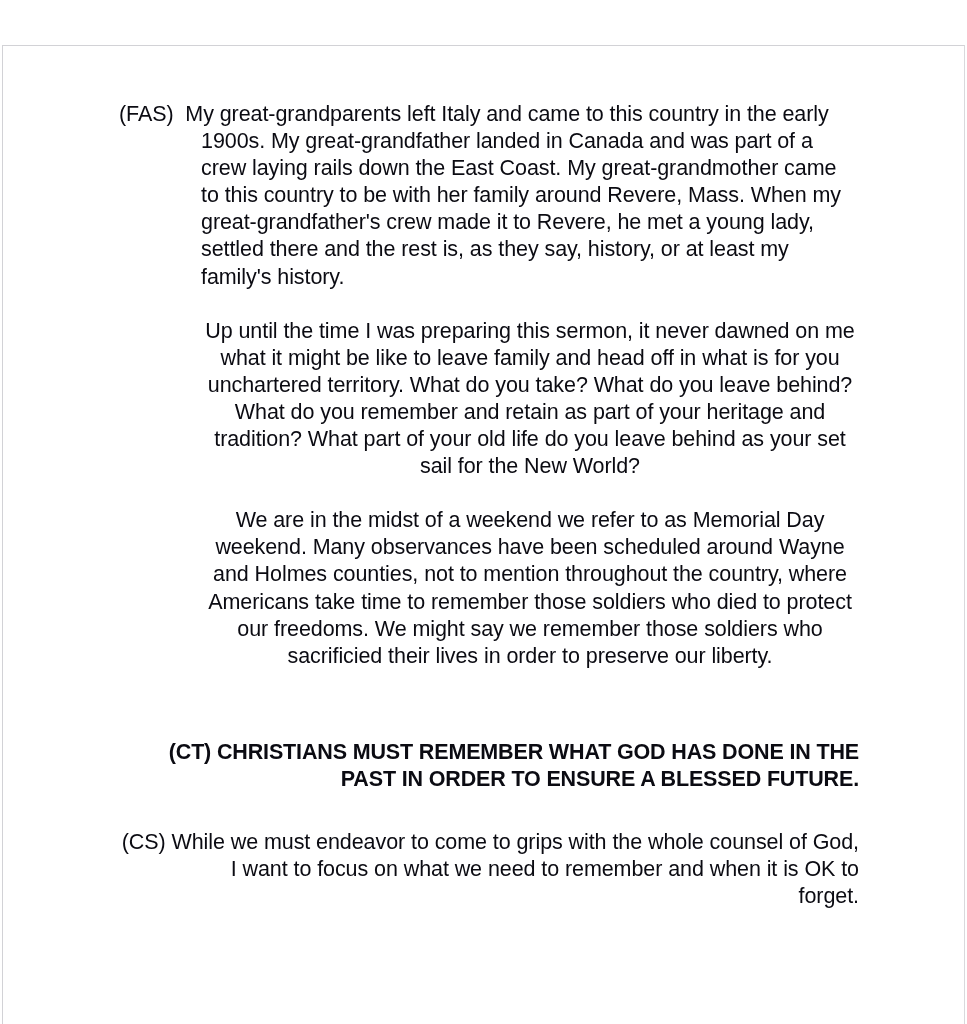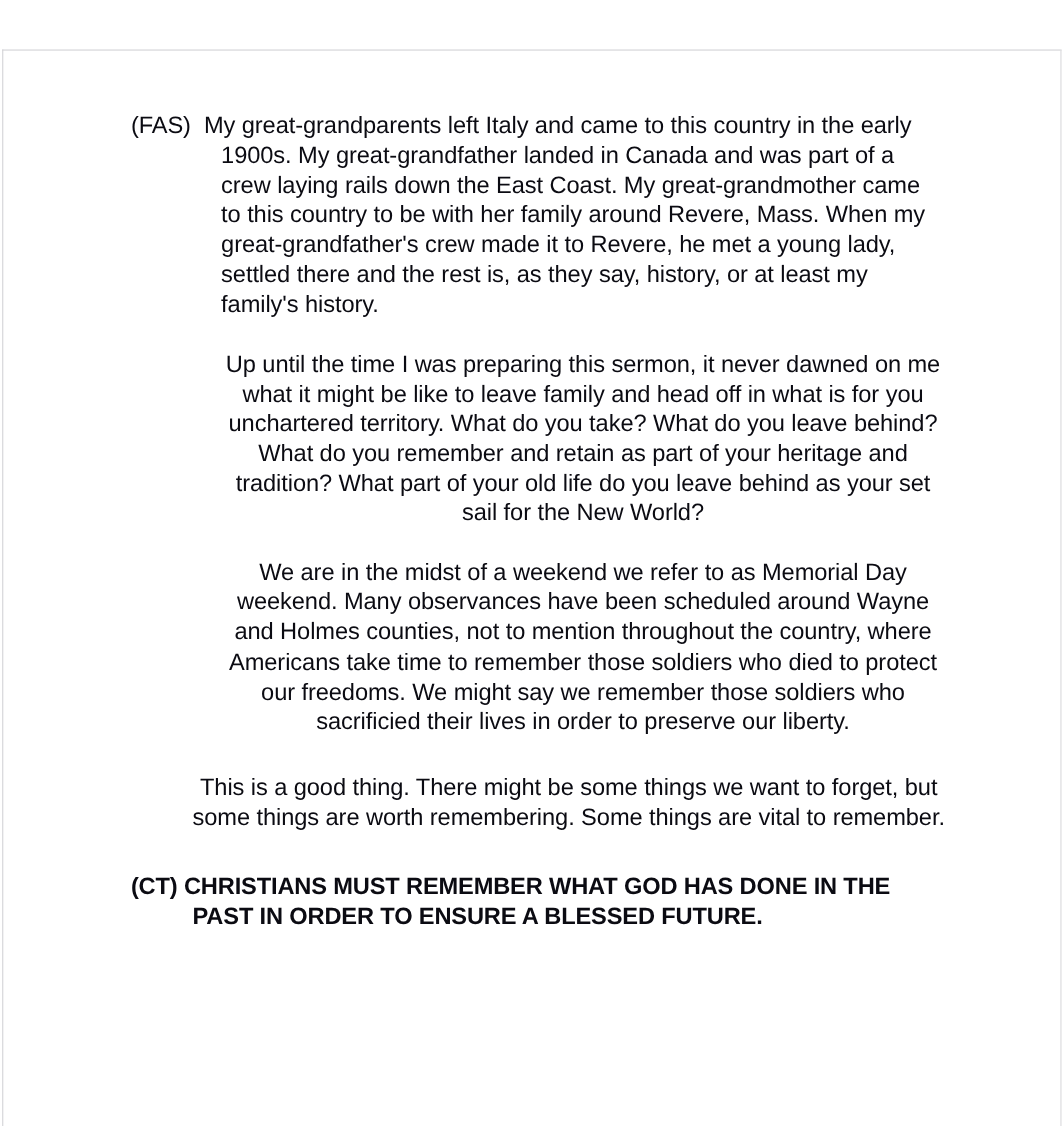--- a/index.html
+++ b/index.html
@@ -53,20 +53,21 @@
   
   .hang {
     margin: 0;
     padding-left: 82px;
     text-indent: -82px;
     text-align: left;
   }
   .hang.narrow {
     padding-left: 56px;
     text-indent: -56px;
+    text-align: right;
   }
 
   
   .cont {
     margin: 0;
     padding-left: 82px;
     text-align: center;
   }
 
   .tag {
@@ -95,24 +96,24 @@
       <div class="gap-para"></div>
 
       <p class="cont"><span>Up until the time I was preparing this sermon, it never dawned on me what it might be like to leave family and head off in what is for you unchartered territory. What do you take? What do you leave behind? What do you remember and retain as part of your heritage and tradition? What part of your old life do you leave behind as your set sail for the New World?</span></p>
 
       <div class="gap-para"></div>
 
       <p class="cont"><span>We are in the midst of a weekend we refer to as Memorial Day weekend. Many observances have been scheduled around Wayne and Holmes counties, not to mention throughout the country, where Americans take time to remember those soldiers who died to protect our freedoms. We might say we remember those soldiers who sacrificied their lives in order to preserve our liberty.</span></p>
 
       <div class="gap-block"></div>
 
-      <p class="cont" style="padding-left:56px;"><span>This is a good thing. There might be some things we want to forget, but some things are worth remembering. Some things are vital to remember.</span></p>
 
       <div class="gap-head"></div>
 
       <p class="hang narrow heading-bold"><span class="tag">(CT)</span><span class="tag"> </span><span>CHRISTIANS MUST REMEMBER WHAT GOD HAS DONE IN THE PAST IN ORDER TO ENSURE A BLESSED FUTURE.</span></p>
 
       <div class="gap-head"></div>
 
+      <p class="hang narrow"><span class="tag">(CS)</span><span class="tag"> </span><span>While we must endeavor to come to grips with the whole counsel of God, I want to focus on what we need to remember and when it is OK to forget.</span></p>
 
     </div>
   </div>
 </div>
 
 </body></html>

